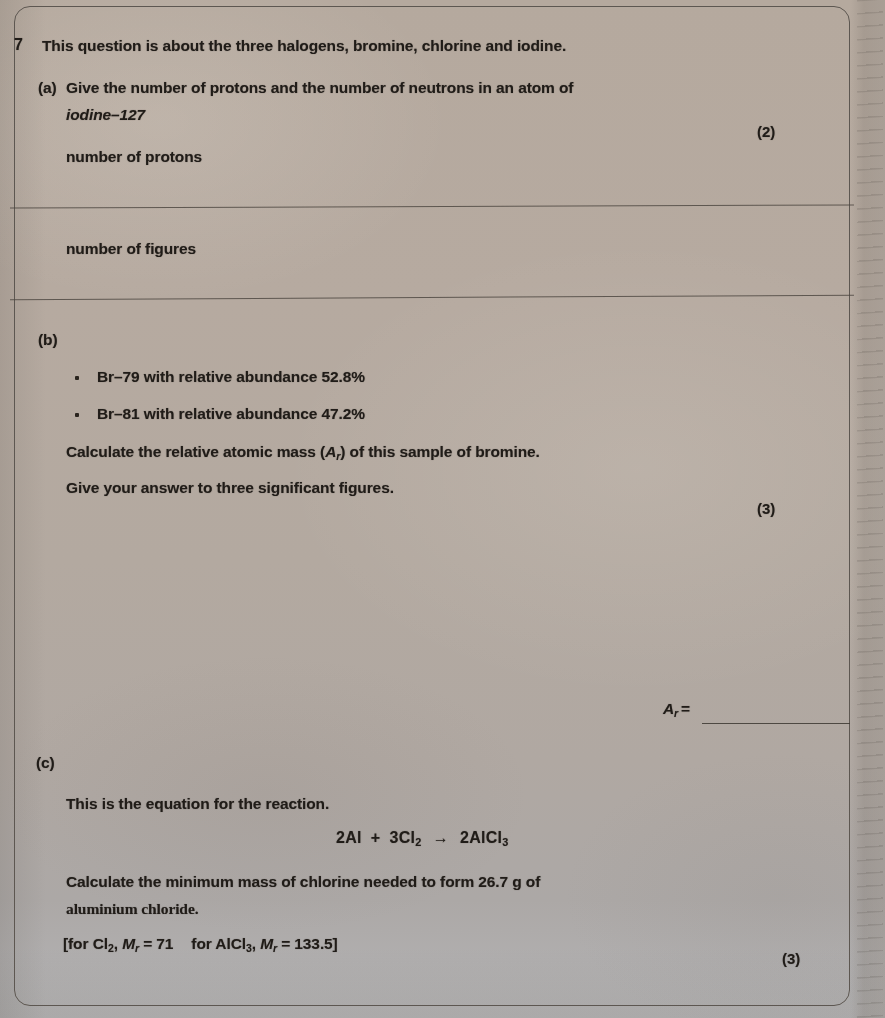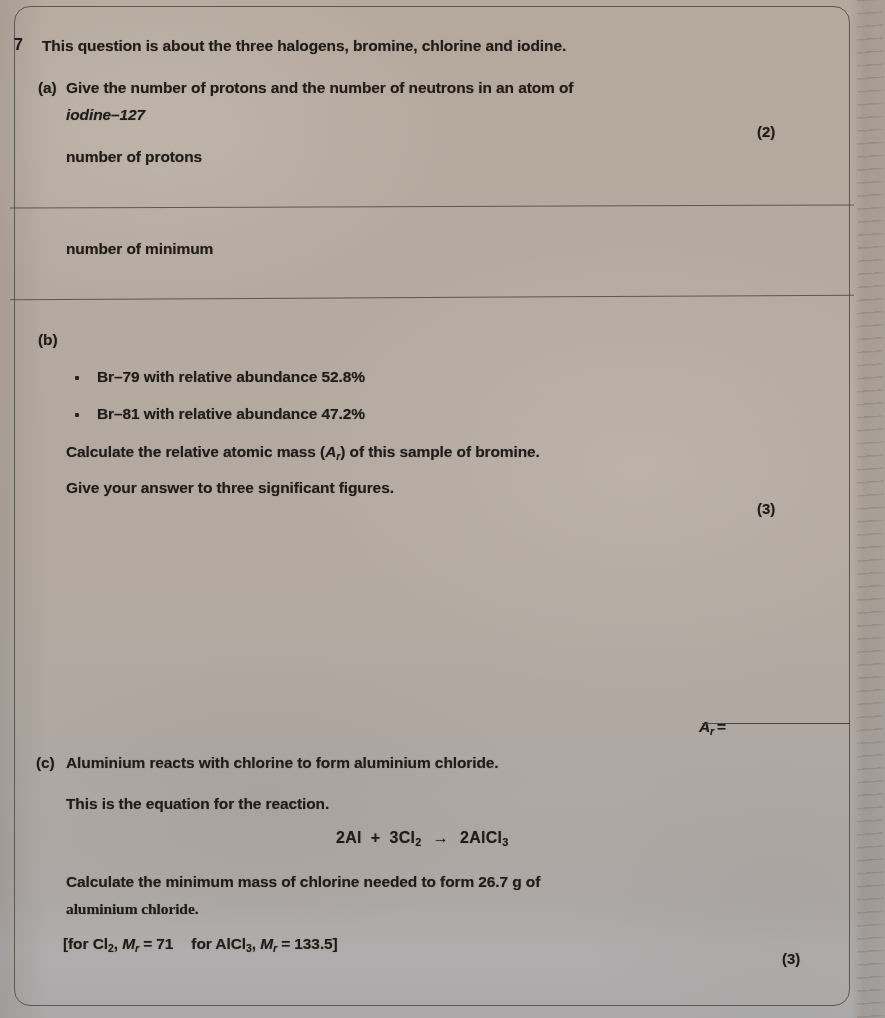--- a/index.html
+++ b/index.html
@@ -186,47 +186,46 @@
     <div class="line" style="left:38px; top:79px;">(a)</div>
     <div class="line" style="left:66px; top:79px;">Give the number of protons and the number of neutrons in an atom of</div>
     <div class="line" style="left:66px; top:106px;font-style:italic;">iodine–127</div>
 
     <div class="marks" style="left:757px; top:123px;">(2)</div>
 
     <div class="line" style="left:66px; top:148px;">number of protons</div>
 
     <div class="rule r1" style="left:10px; top:206px; width:844px;"></div>
 
-    <div class="line" style="left:66px; top:240px;">number of minimum</div>
+    <div class="line" style="left:66px; top:240px;">number of figures</div>
 
     <div class="rule r2" style="left:10px; top:297px; width:844px;"></div>
 
     <div class="line" style="left:38px; top:331px;">(b)</div>
 
     <div class="bullet" style="left:75px; top:376px;"></div>
     <div class="line" style="left:97px; top:368px;">Br–79 with relative abundance 52.8%</div>
 
     <div class="bullet" style="left:75px; top:413px;"></div>
     <div class="line" style="left:97px; top:405px;text-align:right;">Br–81 with relative abundance 47.2%</div>
 
     <div class="line" style="left:66px; top:443px;">
       <span>Calculate the relative atomic mass (</span><span class="ital">A</span><sub class="ital">r</sub><span>) of this sample of bromine.</span>
     </div>
 
     <div class="line" style="left:66px; top:479px;">Give your answer to three significant figures.</div>
 
     <div class="marks" style="left:757px; top:500px;">(3)</div>
 
-    <div class="line" style="left:663px; top:718px;margin-left:36px;">
+    <div class="line" style="left:663px; top:700px;">
       <span class="ital">A</span><sub class="ital">r</sub><span style="padding-left:3px;">=</span>
     </div>
     <div class="answer-blank" style="left:702px; top:723px; width:148px;"></div>
 
     <div class="line" style="left:36px; top:754px;">(c)</div>
-    <div class="line" style="left:66px; top:754px;">Aluminium reacts with chlorine to form aluminium chloride.</div>
     <div class="line" style="left:66px; top:795px;">This is the equation for the reaction.</div>
 
     <div class="eq" style="left:336px; top:829px;">
       <span>2Al</span><span class="sp"></span><span>+</span><span class="sp"></span><span>3Cl</span><sub>2</sub><span class="sp"></span><span class="arrow">→</span><span class="sp"></span><span>2AlCl</span><sub>3</sub>
     </div>
 
     <div class="line" style="left:66px; top:873px;">Calculate the minimum mass of chlorine needed to form 26.7 g of</div>
     <div class="line" style="left:66px; top:900px;font-family:Liberation Serif, serif;">aluminium chloride.</div>
 
     <div class="line" style="left:63px; top:935px;">

